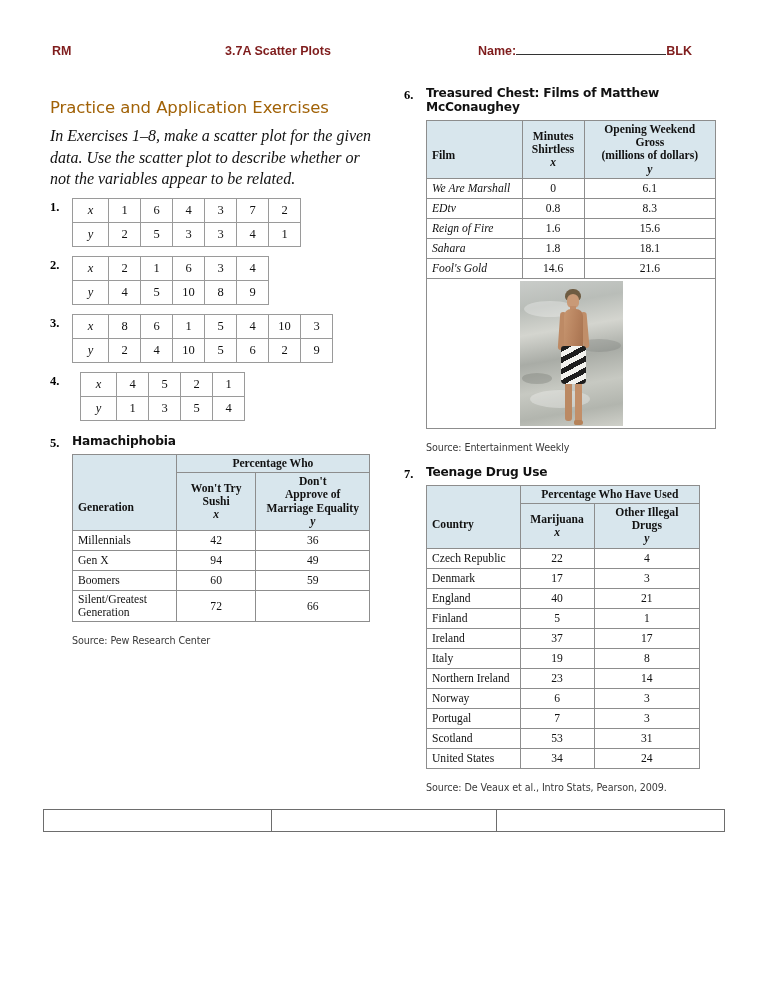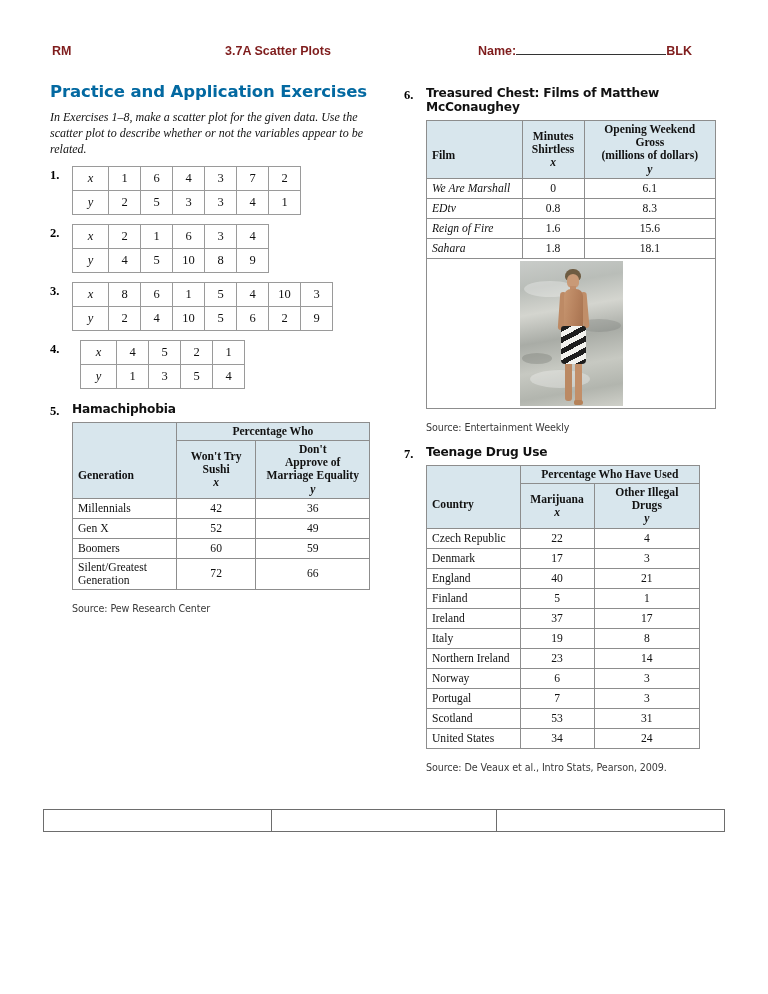--- a/index.html
+++ b/index.html
@@ -45,31 +45,31 @@
   .col-right {
     position: absolute;
     left: 404px; top: 82px;
     width: 316px;
   }
 
   
   .section-heading {
     font-family: "DejaVu Sans", sans-serif;
     font-size: 16.5px;
-    font-weight: bold;
-    color: #0369a1;
+    font-weight: normal;
+    color: #a16207;
     letter-spacing: -0.1px;
-    margin: 0 0 7px 0;
+    margin: 16px 0 7px 0;
     line-height: 1.2;
   }
 
   .intro {
     font-family: "Liberation Serif", serif;
     font-style: italic;
-    font-size: 12px;
+    font-size: 16px;
     line-height: 1.36;
     color: #111;
     margin: 0 0 8px 0;
     width: 322px;
   }
 
   
   .ex {
     position: relative;
     margin-bottom: 9px;
@@ -417,21 +417,21 @@
           </tr>
         </thead>
         <tbody>
           <tr>
             <td class="name">Millennials</td>
             <td class="num">42</td>
             <td class="num">36</td>
           </tr>
           <tr>
             <td class="name">Gen X</td>
-            <td class="num">52</td>
+            <td class="num">94</td>
             <td class="num">49</td>
           </tr>
           <tr>
             <td class="name">Boomers</td>
             <td class="num">60</td>
             <td class="num">59</td>
           </tr>
           <tr>
             <td class="name" style="line-height:1.12;">Silent/Greatest Generation</td>
             <td class="num">72</td>
@@ -485,20 +485,25 @@
           </tr>
           <tr>
             <td class="name">Reign of Fire</td>
             <td class="num">1.6</td>
             <td class="num">15.6</td>
           </tr>
           <tr>
             <td class="name">Sahara</td>
             <td class="num">1.8</td>
             <td class="num">18.1</td>
+          </tr>
+          <tr>
+            <td class="name">Fool's Gold</td>
+            <td class="num">14.6</td>
+            <td class="num">21.6</td>
           </tr>
         </tbody>
       </table>
       <div class="photo-frame">
         <div class="photo">
           <div class="sandblotch sb1"></div>
           <div class="sandblotch sb2"></div>
           <div class="sandblotch sb3"></div>
           <div class="sandblotch sb4"></div>
           <div class="figure">

